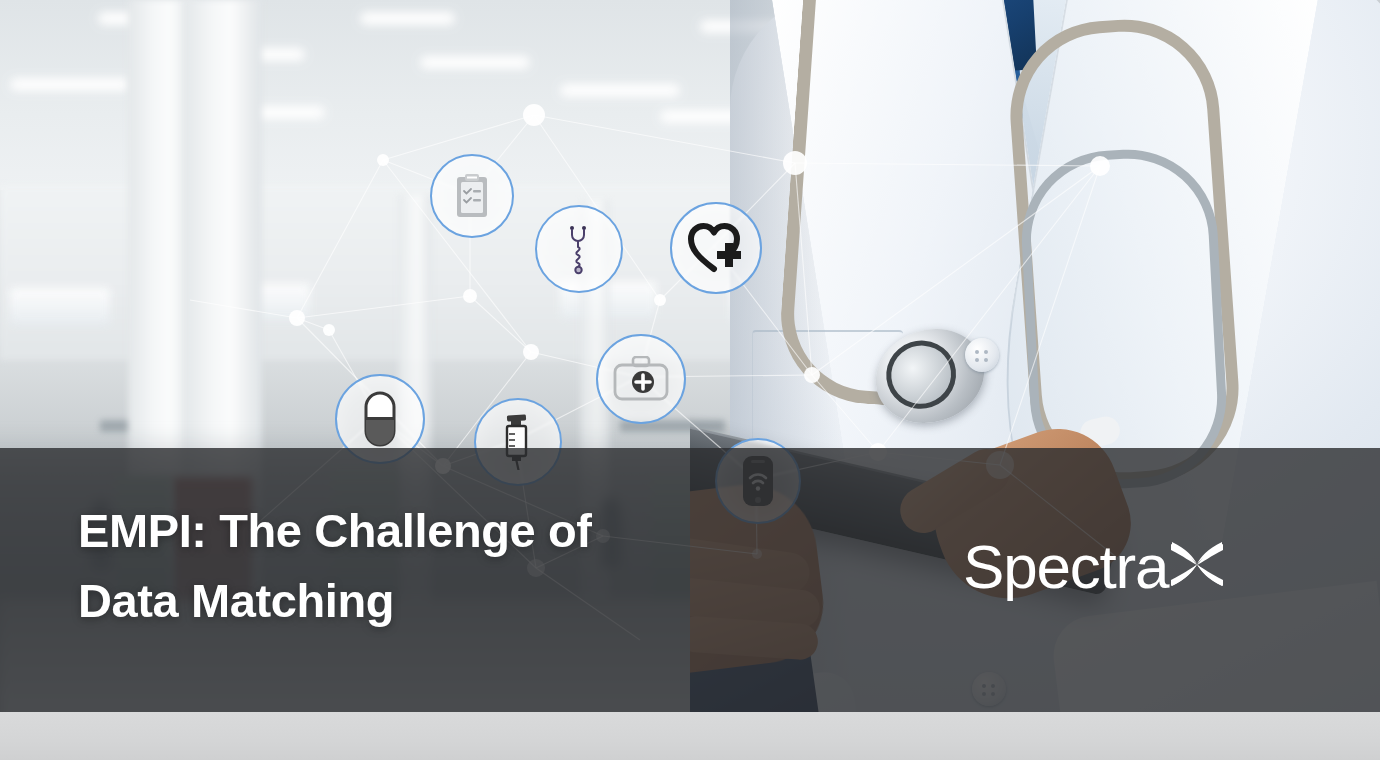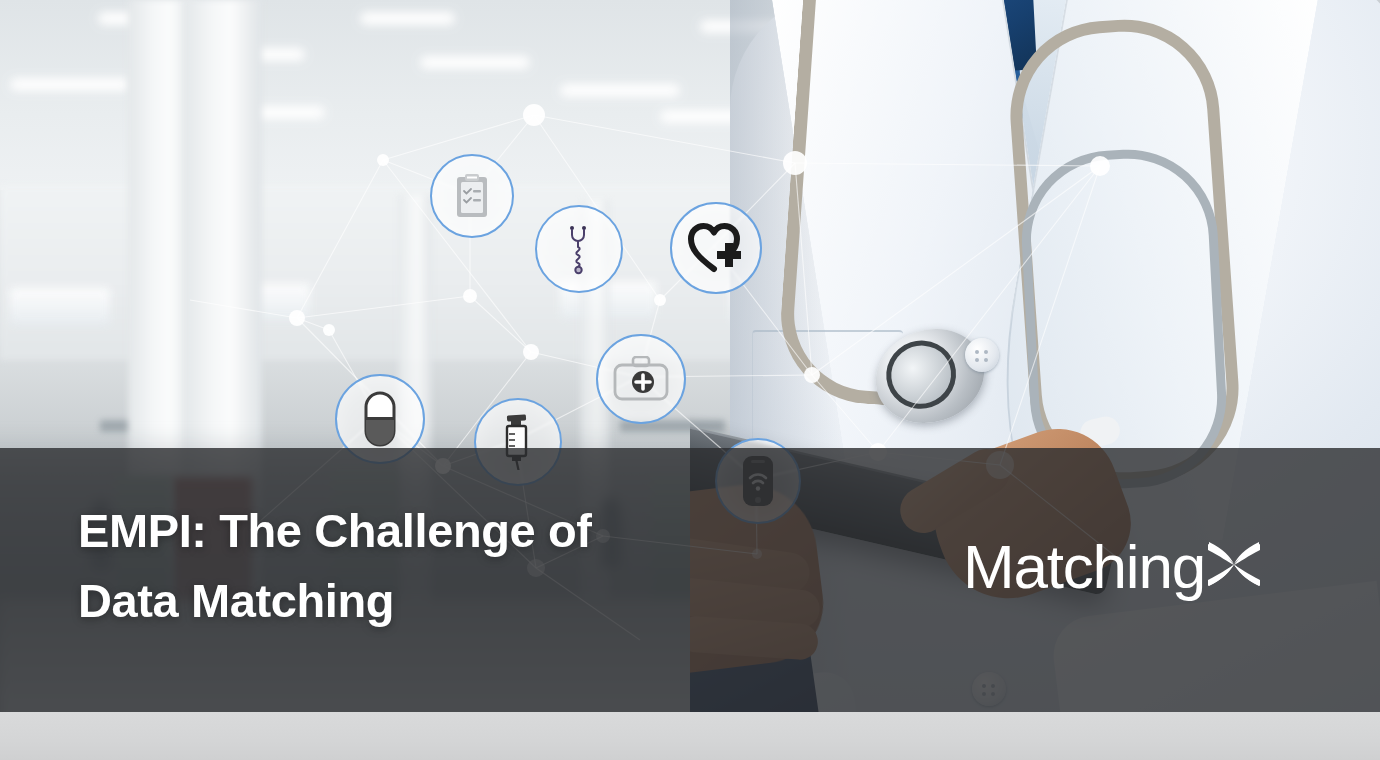--- a/index.html
+++ b/index.html
@@ -538,21 +538,21 @@
 
   <div class="band"></div>
   <div class="bottom-strip"></div>
 
   <div class="title">
     <span class="title-line">EMPI: The Challenge of</span>
     <span class="title-line">Data Matching</span>
   </div>
 
   <div class="logo">
-    <span class="logo-spectra">Matching</span>
+    <span class="logo-spectra">Spectra</span>
     <span class="logo-x">
       <svg width="56" height="46" viewBox="0 0 56 46" fill="none">
         <path d="M2 2 C 16 8, 22 16, 28 23 C 34 16, 40 8, 54 2 L54 8 C 42 14, 34 20, 28 23 C 34 26, 42 32, 54 38 L54 44 C 40 38, 34 30, 28 23 C 22 30, 16 38, 2 44 L2 38 C 14 32, 22 26, 28 23 C 22 20, 14 14, 2 8 Z" fill="#ffffff"></path>
         <path d="M3 0 C 18 7, 24 15, 28 22 C 32 15, 38 7, 53 0 L53 3 C 40 11, 33 17, 28 22 C 33 27, 40 33, 53 41 L53 44 C 38 37, 32 29, 28 22 C 24 29, 18 37, 3 44 L3 41 C 16 33, 23 27, 28 22 C 23 17, 16 11, 3 3 Z" fill="#ffffff"></path>
       </svg>
     </span>
   </div>
 
 </div>
 

